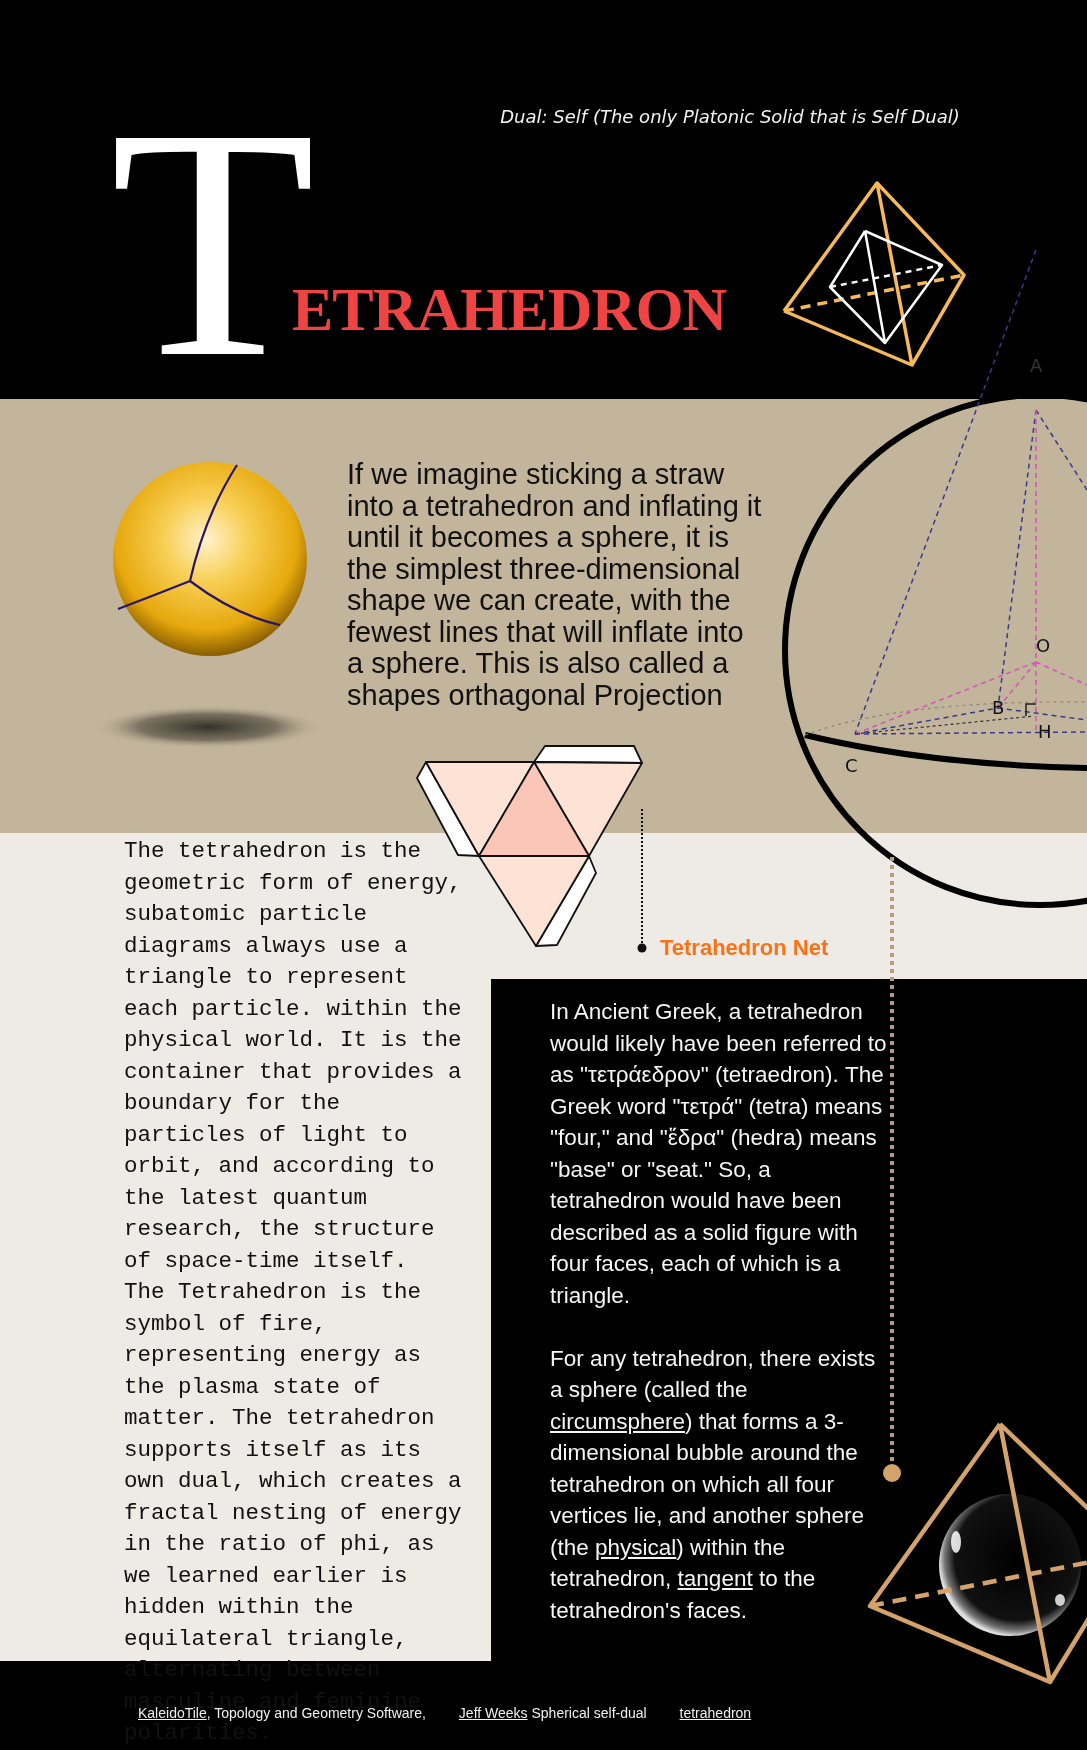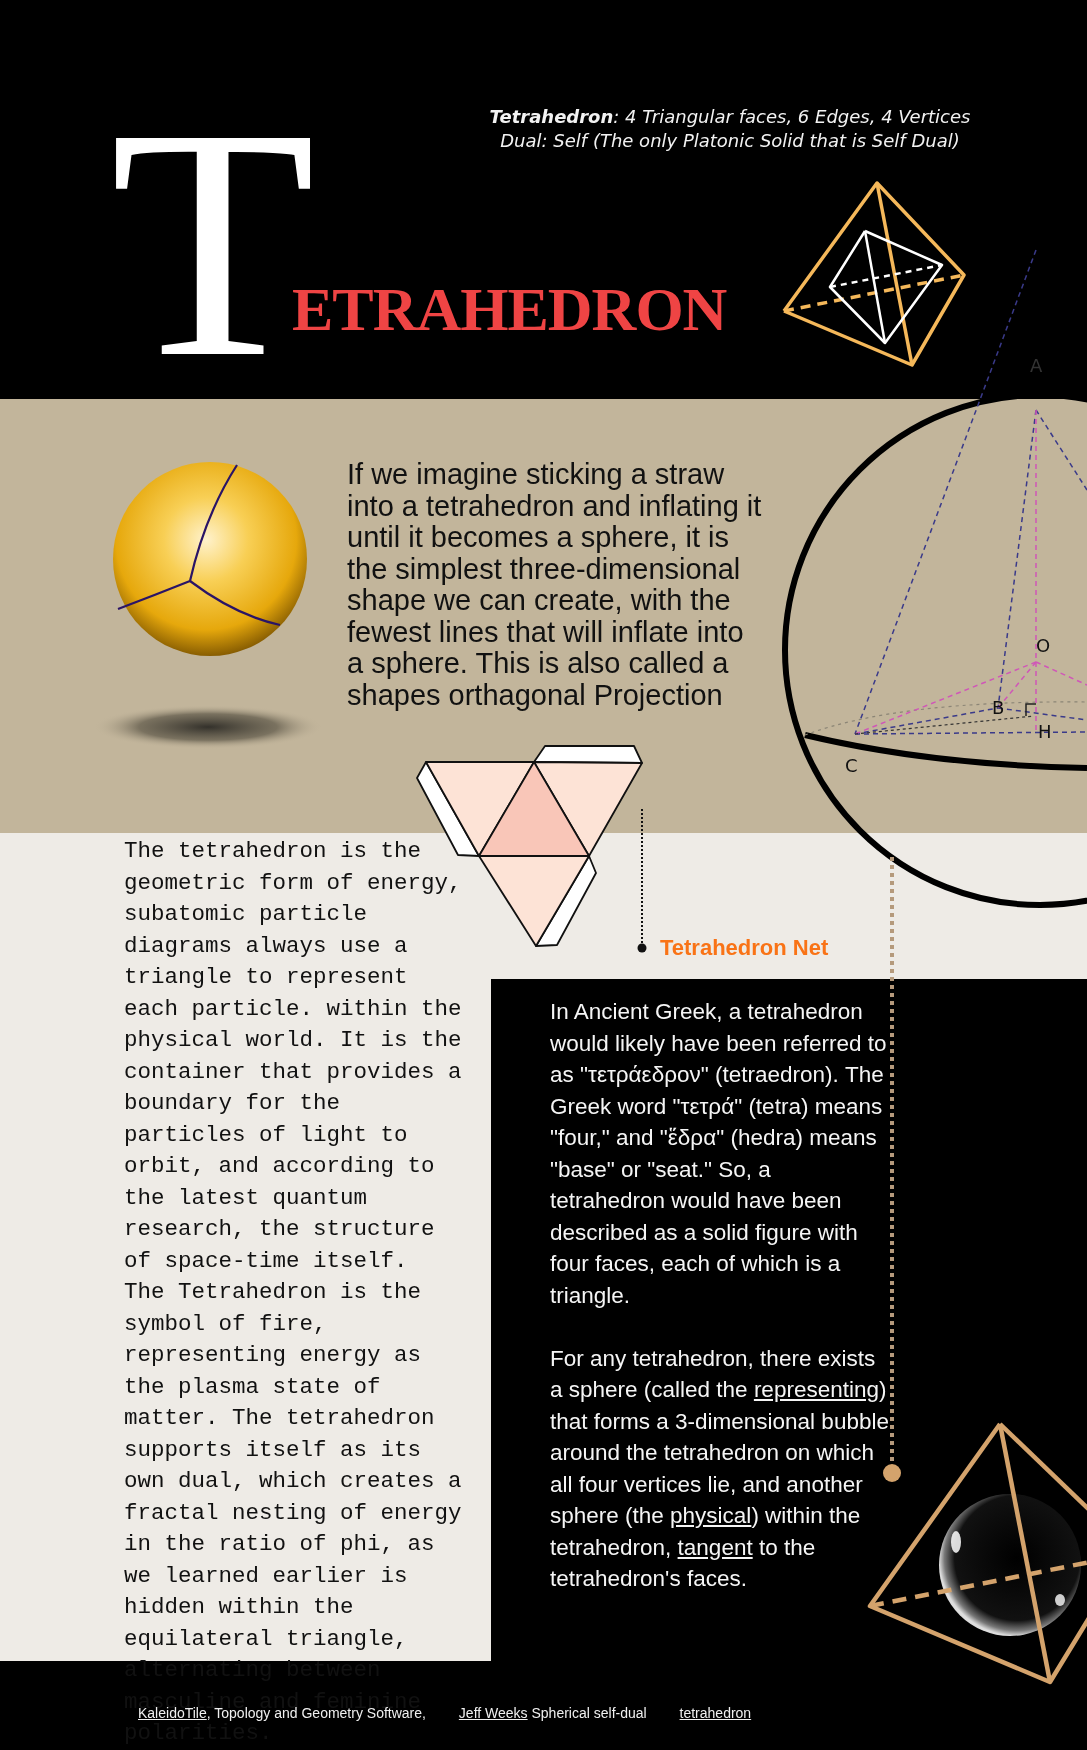--- a/index.html
+++ b/index.html
@@ -65,21 +65,20 @@
   #footer a { color: #f0f0f0; text-decoration: underline; margin-left: 29px; }
 
   svg { position: absolute; overflow: visible; }
 </style>
 </head>
 <body>
 
 <div id="header" class="abs"></div>
 
 <div id="subtitle" class="abs">
-  <div><b>Tetrahedron</b><span>: 4 Triangular faces, 6 Edges, 4 Vertices</span></div>
   <div>Dual: Self (The only Platonic Solid that is Self Dual)</div>
 </div>
 
 <div id="big-t" class="abs">T</div>
 <div id="title-rest" class="abs">ETRAHEDRON</div>
 
 <svg style="left:770px;top:175px" width="200" height="200" viewBox="0 0 200 200">
   <g fill="none" stroke="#f5b85a" stroke-width="3.5" stroke-linejoin="round">
     <polyline points="14,136 107,8 194,100 142,190 14,136"></polyline>
     <line x1="107" y1="8" x2="142" y2="190"></line>
@@ -175,21 +174,21 @@
 </svg>
 <div id="net-label" class="abs">Tetrahedron Net</div>
 
 <div id="left-text" class="abs">
   <p>The tetrahedron is the geometric form of energy, subatomic particle diagrams always use a triangle to represent each particle. within the physical world. It is the container that provides a boundary for the particles of light to orbit, and according to the latest quantum research, the structure of space-time itself.</p>
   <p>The Tetrahedron is the symbol of fire, representing energy as the plasma state of matter. The tetrahedron supports itself as its own dual, which creates a fractal nesting of energy in the ratio of phi, as we learned earlier is hidden within the equilateral triangle, alternating between masculine and feminine polarities.</p>
 </div>
 
 <div id="greek-text" class="abs">
   <p>In Ancient Greek, a tetrahedron would likely have been referred to as "τετράεδρον" (tetraedron). The Greek word "τετρά" (tetra) means "four," and "ἕδρα" (hedra) means "base" or "seat." So, a tetrahedron would have been described as a solid figure with four faces, each of which is a triangle.</p>
-  <p><span>For any tetrahedron, there exists a sphere (called the </span><u>representing</u><span>) that forms a 3-dimensional bubble around the tetrahedron on which all four vertices lie, and another sphere (the </span><u>physical</u><span>) within the tetrahedron, </span><u>tangent</u><span> to the tetrahedron's faces.</span></p>
+  <p><span>For any tetrahedron, there exists a sphere (called the </span><u>circumsphere</u><span>) that forms a 3-dimensional bubble around the tetrahedron on which all four vertices lie, and another sphere (the </span><u>physical</u><span>) within the tetrahedron, </span><u>tangent</u><span> to the tetrahedron's faces.</span></p>
 </div>
 
 <svg style="left:882px;top:855px" width="20" height="630" viewBox="0 0 20 630">
   <line x1="10" y1="2" x2="10" y2="612" stroke="#b59a7c" stroke-width="4" stroke-dasharray="4,4"></line>
   <circle cx="10" cy="618" r="9" fill="#d4a36c"></circle>
 </svg>
 
 <svg style="left:860px;top:1410px" width="227" height="290" viewBox="0 0 227 290">
   <defs>
     <radialGradient id="bubbleGrad" cx="0.55" cy="0.45" r="0.55">

